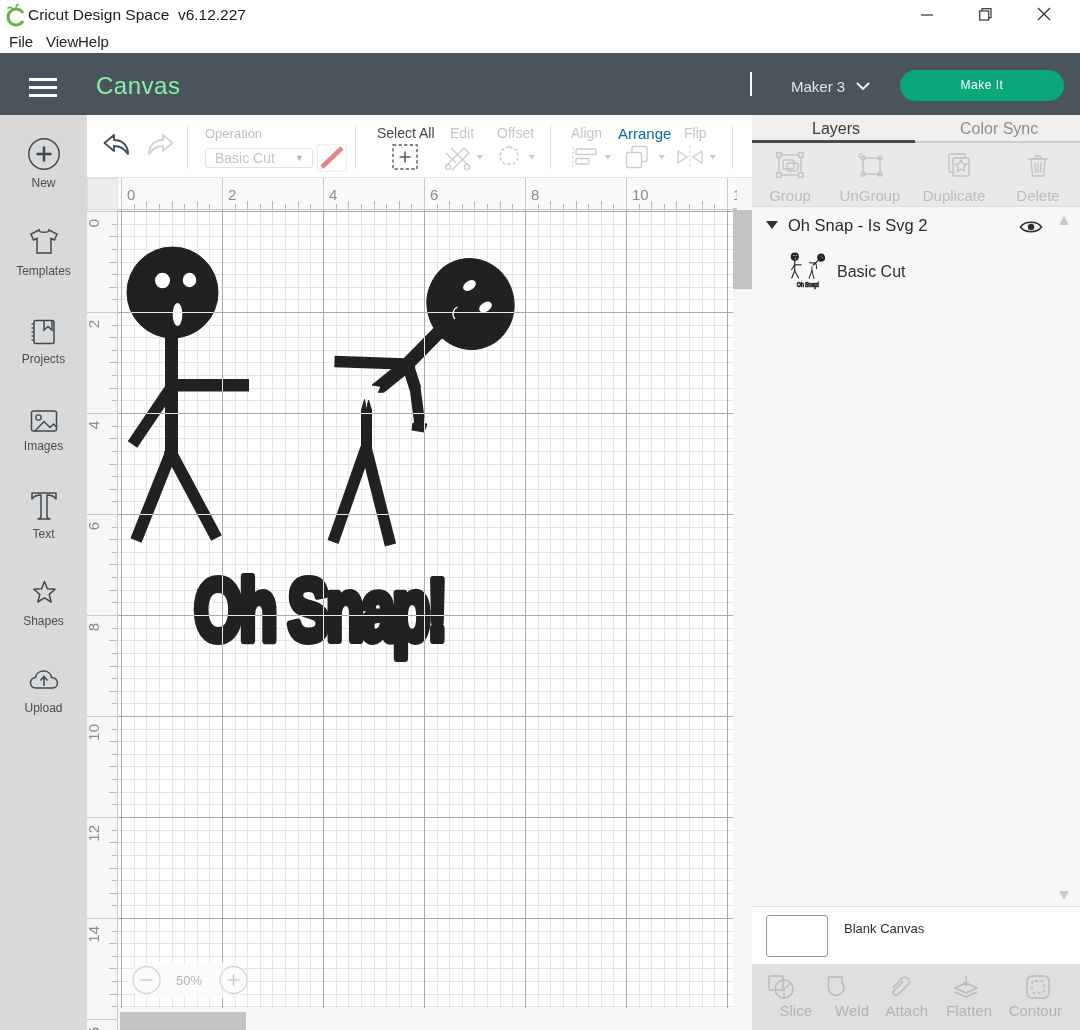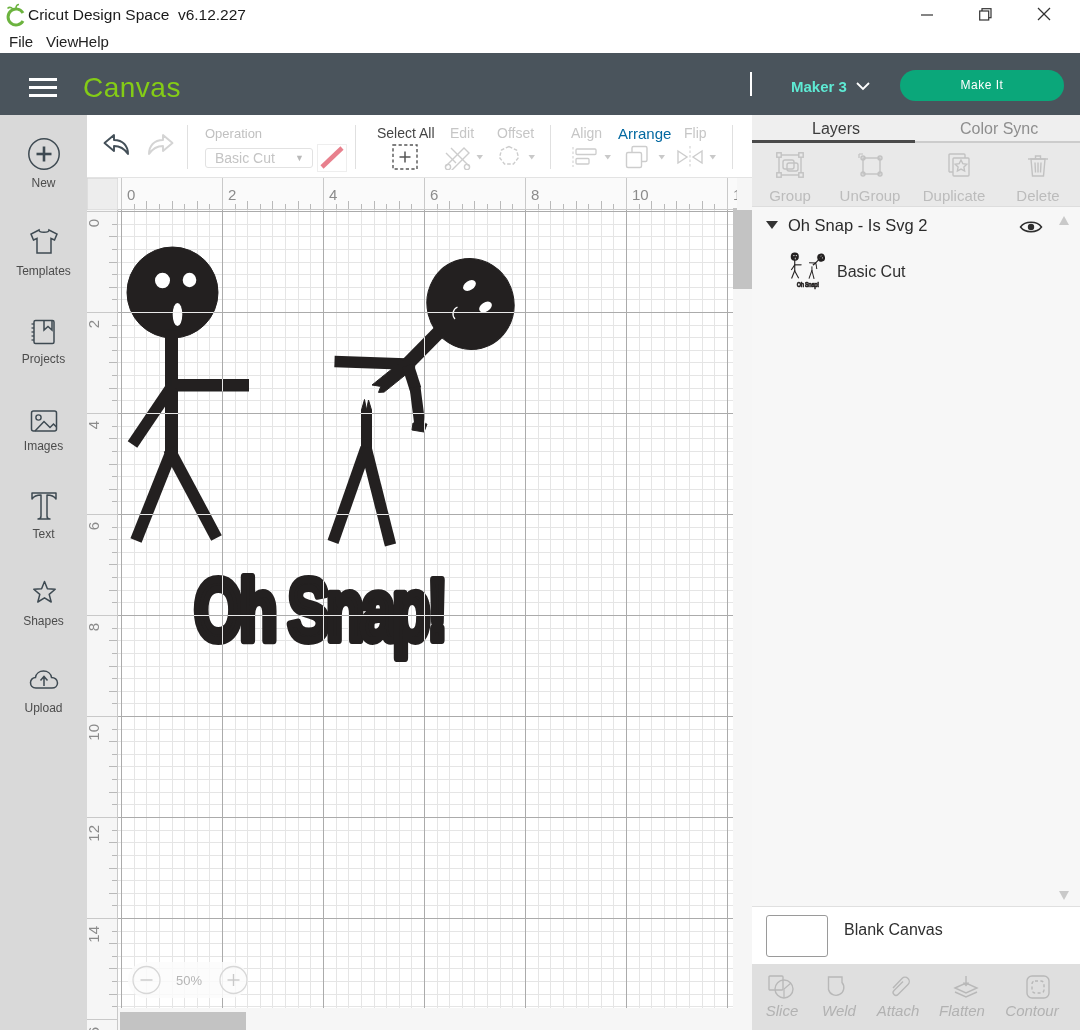--- a/index.html
+++ b/index.html
@@ -1,20 +1,20 @@
 <!DOCTYPE html>
 <html><head><meta charset="utf-8"><style>
 * { margin:0; padding:0; box-sizing:border-box; }
 html,body { width:1080px; height:1030px; overflow:hidden; background:#fff;
   font-family:"Liberation Sans",sans-serif; -webkit-font-smoothing:antialiased; }
 text { -webkit-font-smoothing:antialiased; }
 .sblabel { position:absolute; left:0; width:87px; text-align:center; font-size:12px; color:#4c4c4c; }
 .vdiv { position:absolute; top:10px; width:1px; height:44px; background:#e0e0e0; }
 .grlabel { position:absolute; top:44px; width:76px; text-align:center; font-size:15px; color:#bcbcbc; }
-.btlabel { position:absolute; top:38px; width:60px; text-align:center; font-size:15px; color:#b2b2b2;font-style:italic; }
+.btlabel { position:absolute; top:38px; width:60px; text-align:right; font-size:15px; color:#b2b2b2; }
 </style></head>
 <body>
 <div style="position:absolute;left:0;top:0;width:1080px;height:30px;background:#ffffff">
     <svg width="22" height="24" viewBox="0 0 22 24" style="position:absolute;left:5px;top:3px" fill="none" stroke="#6cb33f" stroke-width="3">
       <path d="M18 10 A8 8 0 1 0 18 18"></path>
       <path d="M8 6 C6 4 4 4 2.5 5.5 M11 5 C11 2.5 12.5 1.5 14 1.5" stroke-width="1.6"></path>
     </svg>
     <div style="position:absolute;left:28px;top:6px;font-size:15.5px;color:#1a1a1a">Cricut Design Space&nbsp;&nbsp;v6.12.227</div>
     <svg width="12" height="12" viewBox="0 0 12 12" style="position:absolute;left:921px;top:9px">
       <line x1="0" y1="6" x2="12" y2="6" stroke="#333" stroke-width="1.2"></line>
@@ -32,23 +32,23 @@
     <span style="position:absolute;left:9px;top:3px;font-size:15px;color:#222">File</span>
     <span style="position:absolute;left:46px;top:3px;font-size:15px;color:#222">View</span>
     <span style="position:absolute;left:78px;top:3px;font-size:15px;color:#222">Help</span>
   </div>
 <div style="position:absolute;left:0;top:53px;width:1080px;height:62px;background:#4a545c">
     <div style="position:absolute;left:29px;top:78px;width:28px;height:19px;top:25px">
       <div style="height:3px;background:#fff;margin-bottom:5px"></div>
       <div style="height:3px;background:#fff;margin-bottom:5px"></div>
       <div style="height:3px;background:#fff"></div>
     </div>
-    <div style="position:absolute;left:83px;top:19px;font-size:28px;color:#84cc16;letter-spacing:0.5px">Canvas</div>
+    <div style="position:absolute;left:96px;top:19px;font-size:24px;color:#86efac;letter-spacing:0.5px">Canvas</div>
     <div style="position:absolute;left:750px;top:19px;width:2px;height:24px;background:#fff"></div>
-    <div style="position:absolute;left:791px;top:25px;font-size:15px;color:#5eead4;font-weight:bold">Maker 3</div>
+    <div style="position:absolute;left:791px;top:25px;font-size:15px;color:#e5e5e5;font-weight:normal">Maker 3</div>
     <svg width="16" height="10" viewBox="0 0 16 10" style="position:absolute;left:855px;top:28px" fill="none" stroke="#fff" stroke-width="1.8">
       <path d="M2 2 L8 8 L14 2"></path>
     </svg>
     <div style="position:absolute;left:900px;top:17px;width:164px;height:31px;border-radius:16px;background:#0ba77a;color:#fff;font-size:12px;text-align:center;line-height:31px;letter-spacing:0.5px">Make It</div>
   </div>
 <div style="position:absolute;left:0;top:115px;width:102px;height:915px;background:#d9d9d9">
     <svg width="34" height="34" viewBox="0 0 34 34" style="position:absolute;left:27px;top:22px" fill="none" stroke="#3e4a52" stroke-width="1.6">
       <circle cx="17" cy="17" r="15.2" stroke-width="1.5"></circle>
       <line x1="17" y1="9.5" x2="17" y2="24.5" stroke-width="2.6"></line>
       <line x1="9.5" y1="17" x2="24.5" y2="17" stroke-width="2.6"></line>
@@ -543,21 +543,21 @@
         <ellipse cx="469.5" cy="285.5" rx="7" ry="4.6" fill="#fff"></ellipse>
       </g>
       <g transform="rotate(-33 485.5 307)">
         <ellipse cx="485.5" cy="307" rx="7" ry="4.6" fill="#fff"></ellipse>
       </g>
       <path d="M 457.5 307 a 7.5 7.5 0 0 0 -2.5 12" fill="none" stroke="#fff" stroke-width="1.3"></path>
     </svg>
     <div style="position:absolute;left:85px;top:148px;font-size:16px;color:#2f2f2f">Basic Cut</div>
     <div style="position:absolute;left:0;top:791px;width:328px;height:58px;background:#ffffff;border-top:1px solid #e0e0e0">
       <div style="position:absolute;left:14px;top:8px;width:62px;height:42px;background:#fff;border:1px solid #9a9a9a;border-radius:3px"></div>
-      <div style="position:absolute;left:92px;top:14px;font-size:16px;color:#2f2f2f">Blank Canvas</div>
+      <div style="position:absolute;left:92px;top:14px;font-size:13px;color:#2f2f2f">Blank Canvas</div>
     </div>
     <div style="position:absolute;left:0;top:849px;width:328px;height:66px;background:#dfdfdf">
       <svg width="30" height="26" viewBox="0 0 30 26" style="position:absolute;left:15px;top:10px" fill="none" stroke="#b8b8b8" stroke-width="1.4">
         <rect x="2" y="2" width="14" height="14" rx="1"></rect>
         <circle cx="17" cy="15" r="9"></circle>
         <path d="M17 15 L24 9 M17 15 L17 24" stroke-width="1.2"></path>
       </svg>
       <div class="btlabel" style="left:0px">Slice</div>
       <svg width="30" height="26" viewBox="0 0 30 26" style="position:absolute;left:72px;top:10px" fill="none" stroke="#b8b8b8" stroke-width="1.4">
         <path d="M4.5 3 L18 3 L18 8.5 A7.8 7.8 0 1 1 4.5 15.5 Z"></path>

